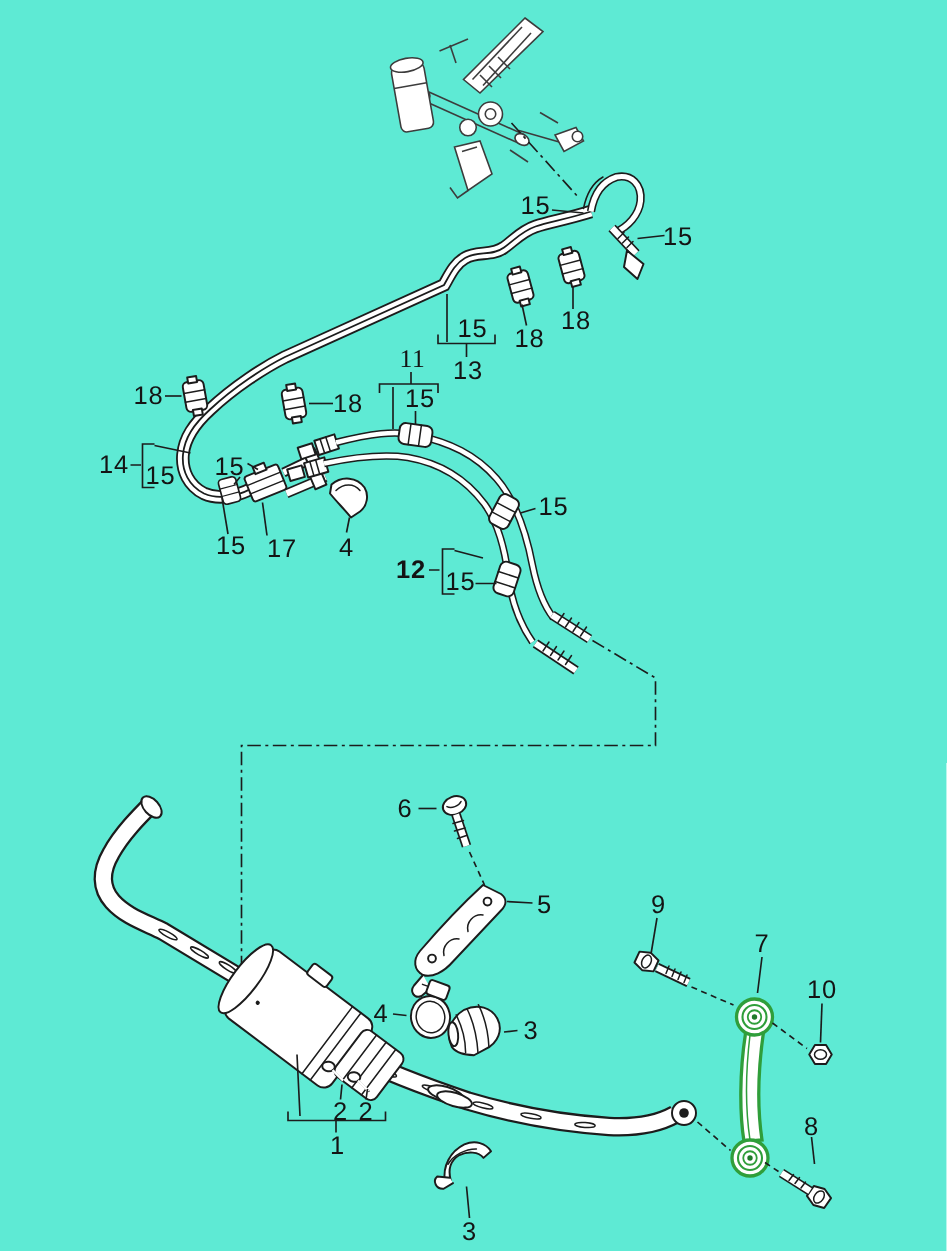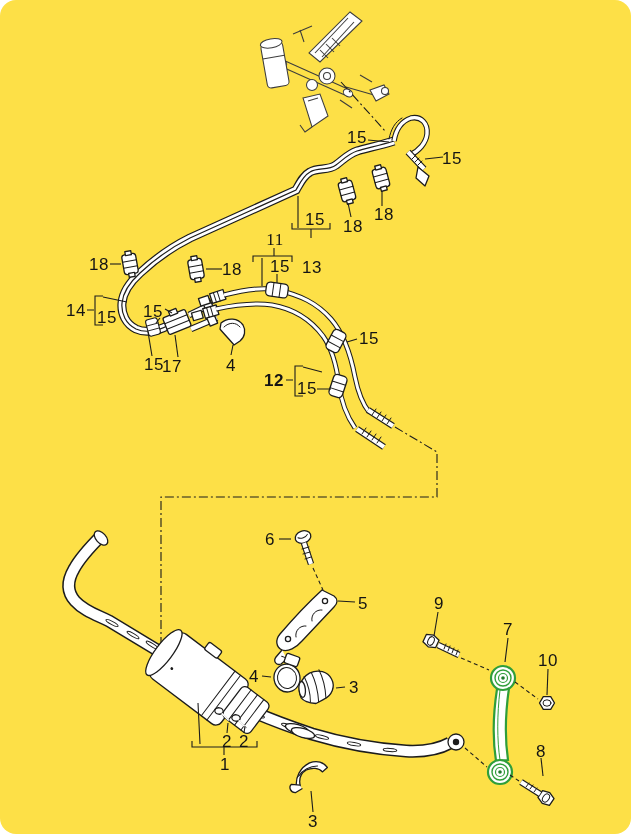--- a/index.html
+++ b/index.html
@@ -1,17 +1,17 @@
 <!DOCTYPE html>
 <html style="--accent: #2f9e3a; --ink: #1c1c1c;"><head>
 <meta charset="utf-8">
 <style>
   html,body{margin:0;padding:0;background:#fff;}
-  .stage{position:relative;width:631px;height:834px;background:#fde047;overflow:hidden;
-         font-family:"Liberation Sans",sans-serif;border-radius:16px;}
+  .stage{position:relative;width:631px;height:834px;background:#5eead4;overflow:hidden;
+         font-family:"Liberation Sans",sans-serif;}
   .stage svg{position:absolute;left:0;top:0;}
   #labels{position:absolute;left:0;top:0;width:100%;height:100%;}
   .part-label{position:absolute;transform:translate(-50%,-50%);
               font:17px "Liberation Sans",sans-serif;color:#141414;letter-spacing:.5px;
               line-height:1;white-space:nowrap;cursor:default;}
   
   .s{stroke:var(--ink,#1c1c1c);fill:none;stroke-width:1.3;stroke-linecap:round;stroke-linejoin:round;}
   .f{fill:#fff;}
   .thin{stroke-width:1;}
   .gear{stroke:#3c3c3c;stroke-width:1.05;}
@@ -352,32 +352,32 @@
     <line class="lead dash" x1="515" y1="682" x2="538" y2="699"></line>
     <line class="lead dash" x1="465" y1="748" x2="487" y2="767"></line>
     <line class="lead dash" x1="510" y1="775" x2="519" y2="781"></line>
   </g>
 </svg>
 
 <div id="labels">
       <div class="part-label" style="left: 357px; top: 137px;">15</div>
       <div class="part-label" style="left: 452px; top: 158px;">15</div>
       <div class="part-label" style="left: 315px; top: 219px;">15</div>
-      <div class="part-label" style="left: 312px; top: 247px; margin-top: 20px;">13</div>
+      <div class="part-label" style="left: 312px; top: 247px;">13</div>
       <div class="part-label" style="left: 353px; top: 226px;">18</div>
       <div class="part-label" style="left: 384px; top: 214px;">18</div>
       <div class="part-label" style="left: 275px; top: 239px; font-family: Liberation Serif, serif;">11</div>
       <div class="part-label" style="left: 280px; top: 266px;">15</div>
       <div class="part-label" style="left: 99px; top: 264px;">18</div>
       <div class="part-label" style="left: 232px; top: 269px;">18</div>
       <div class="part-label" style="left: 76px; top: 310px;">14</div>
       <div class="part-label" style="left: 107px; top: 317px;">15</div>
       <div class="part-label" style="left: 153px; top: 311px;">15</div>
       <div class="part-label" style="left: 154px; top: 364px;">15</div>
-      <div class="part-label" style="left: 172px; top: 366px;">17</div>
+      <div class="part-label" style="left: 188px; top: 366px;">17</div>
       <div class="part-label" style="left: 231px; top: 365px;">4</div>
       <div class="part-label" style="left: 369px; top: 338px;">15</div>
       <div class="part-label" style="left: 274px; top: 380px; font-weight: bold;">12</div>
       <div class="part-label" style="left: 307px; top: 388px;">15</div>
       <div class="part-label" style="left: 270px; top: 539px;">6</div>
       <div class="part-label" style="left: 363px; top: 603px;">5</div>
       <div class="part-label" style="left: 439px; top: 603px;">9</div>
       <div class="part-label" style="left: 508px; top: 629px;">7</div>
       <div class="part-label" style="left: 548px; top: 660px;">10</div>
       <div class="part-label" style="left: 254px; top: 676px;">4</div>

